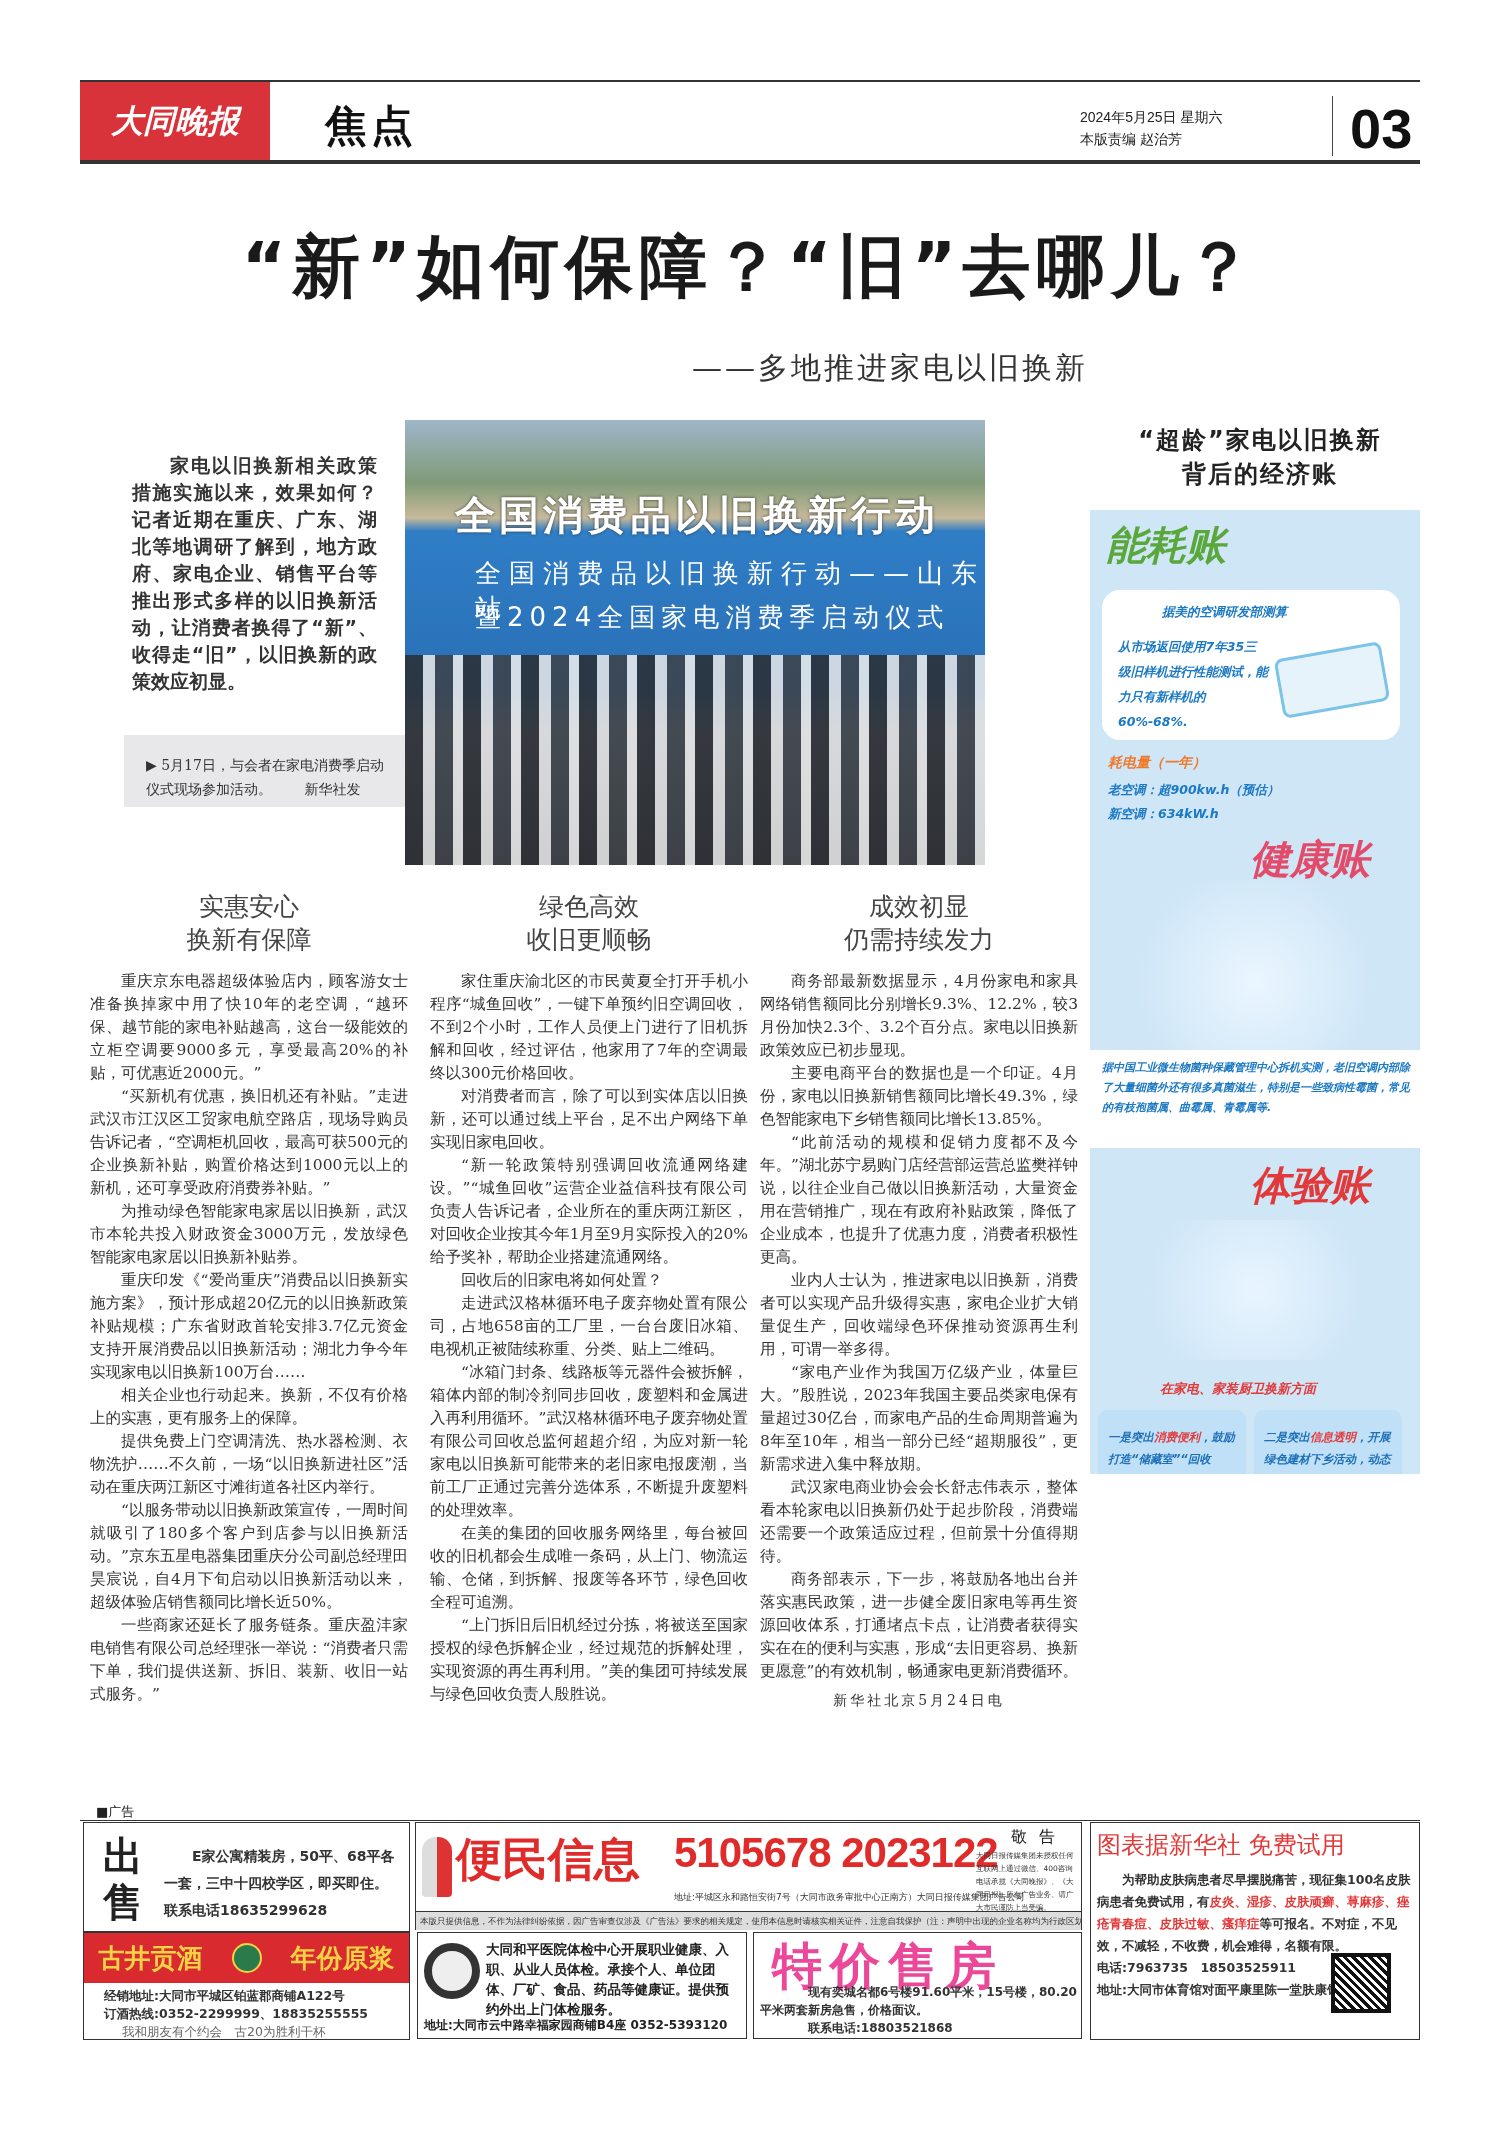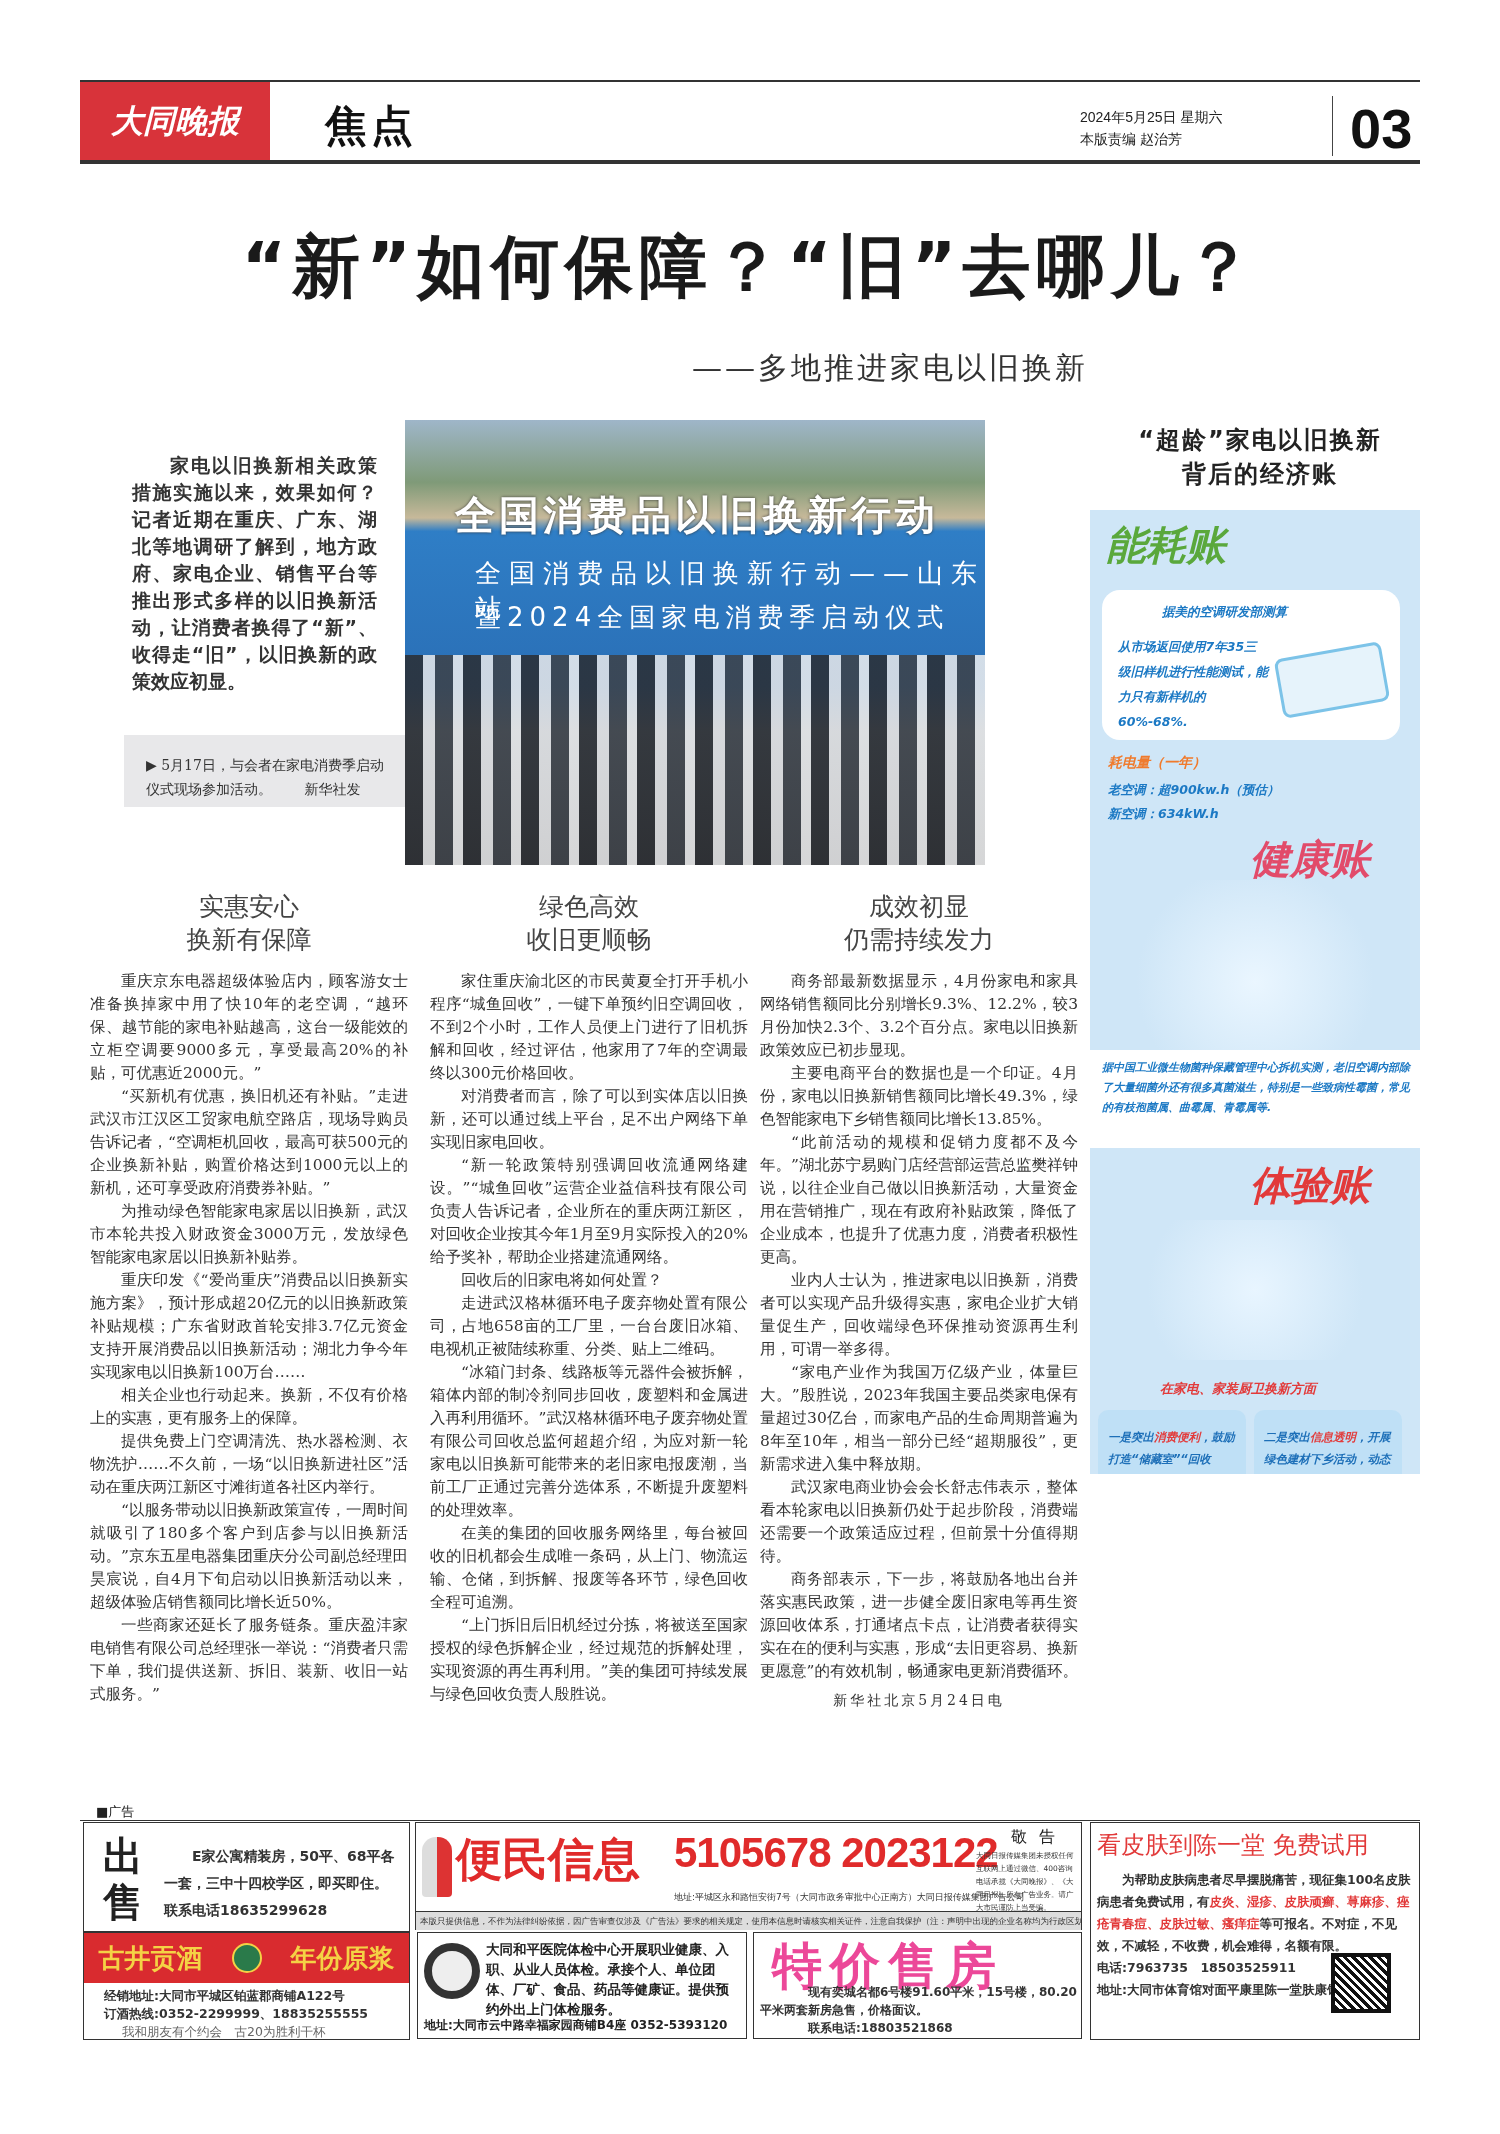--- a/index.html
+++ b/index.html
@@ -198,20 +198,20 @@
 </div>
 <div class="abs box house-box">
   <div class="house-title">特价售房</div>
   <div class="house-txt">
     <div style="text-indent:4em">现有奕城名都6号楼91.60平米，15号楼，80.20平米两套新房急售，价格面议。</div>
     <div style="padding-left:4em">联系电话:18803521868</div>
   </div>
 </div>
 
 <div class="abs box skin-box">
-  <div class="skin-title">看皮肤到陈一堂 免费试用</div>
+  <div class="skin-title">图表据新华社 免费试用</div>
   <div class="skin-txt">
     <div style="text-indent:2em"><span>为帮助皮肤病患者尽早摆脱痛苦，现征集100名皮肤病患者免费试用，有</span><span class="red">皮炎、湿疹、皮肤顽癣、荨麻疹、痤疮青春痘、皮肤过敏、瘙痒症</span><span>等可报名。不对症，不见效，不减轻，不收费，机会难得，名额有限。</span></div>
     <div>电话:7963735　18503525911</div>
     <div>地址:大同市体育馆对面平康里陈一堂肤康馆</div>
   </div>
   <div class="qr"></div>
 </div>
 
 </body></html>

